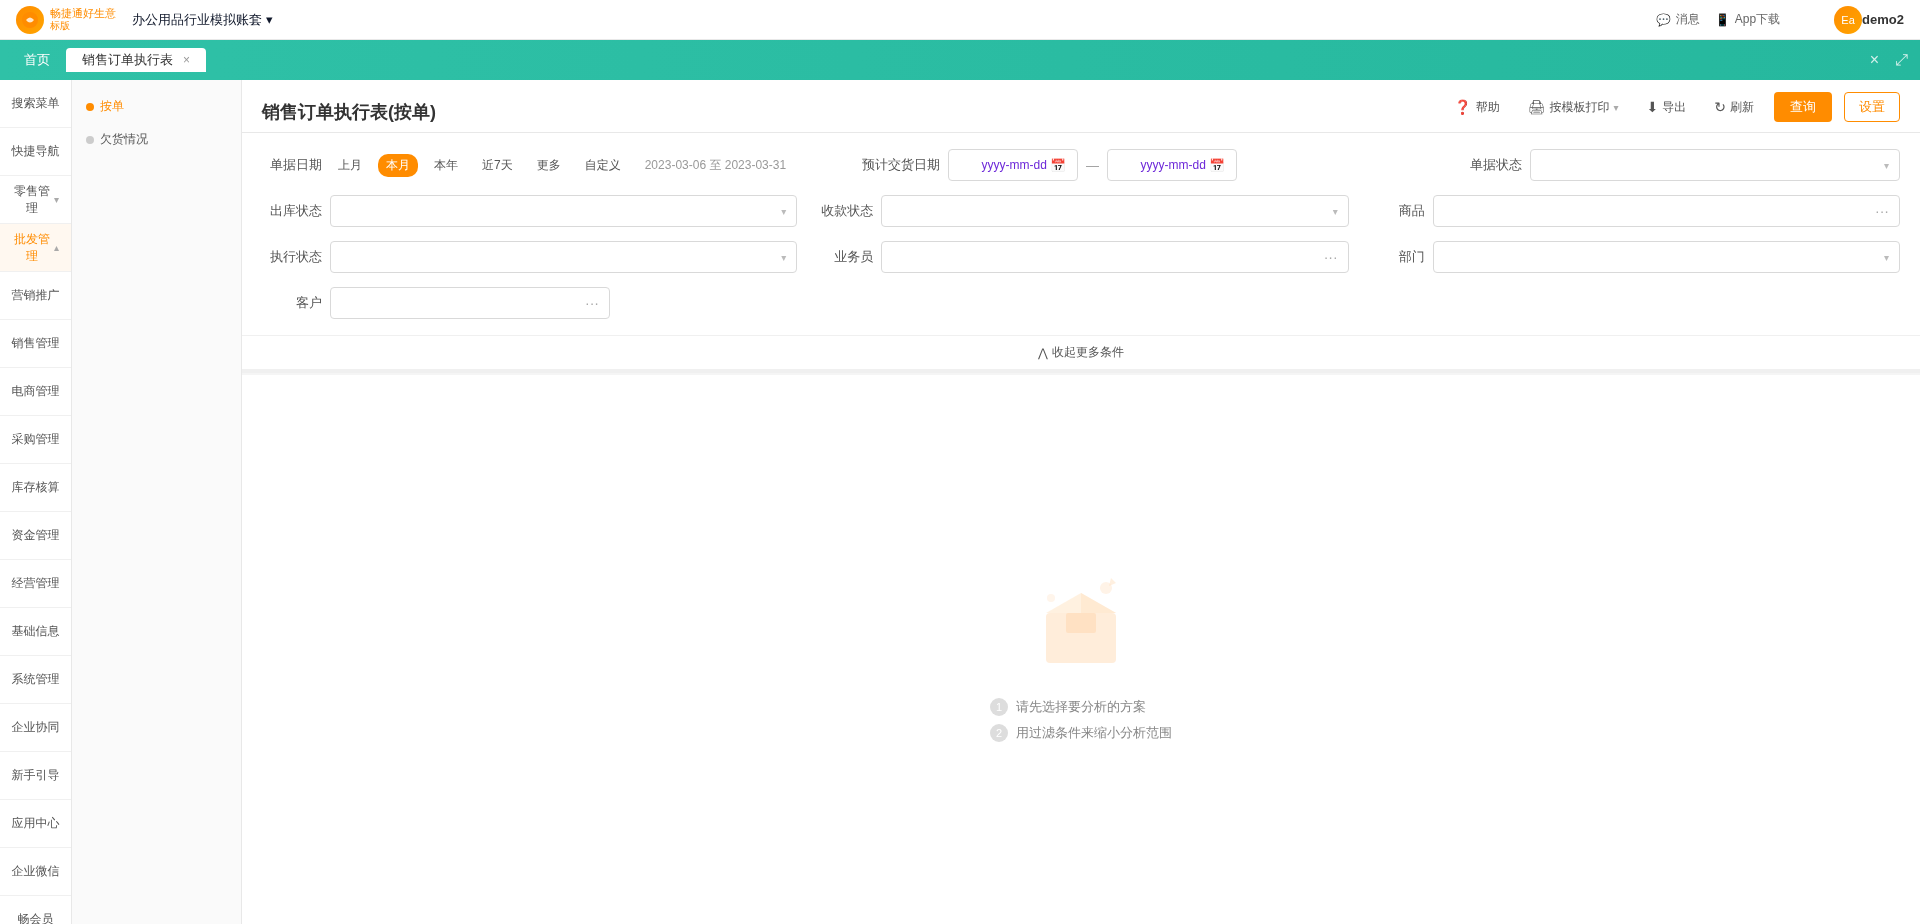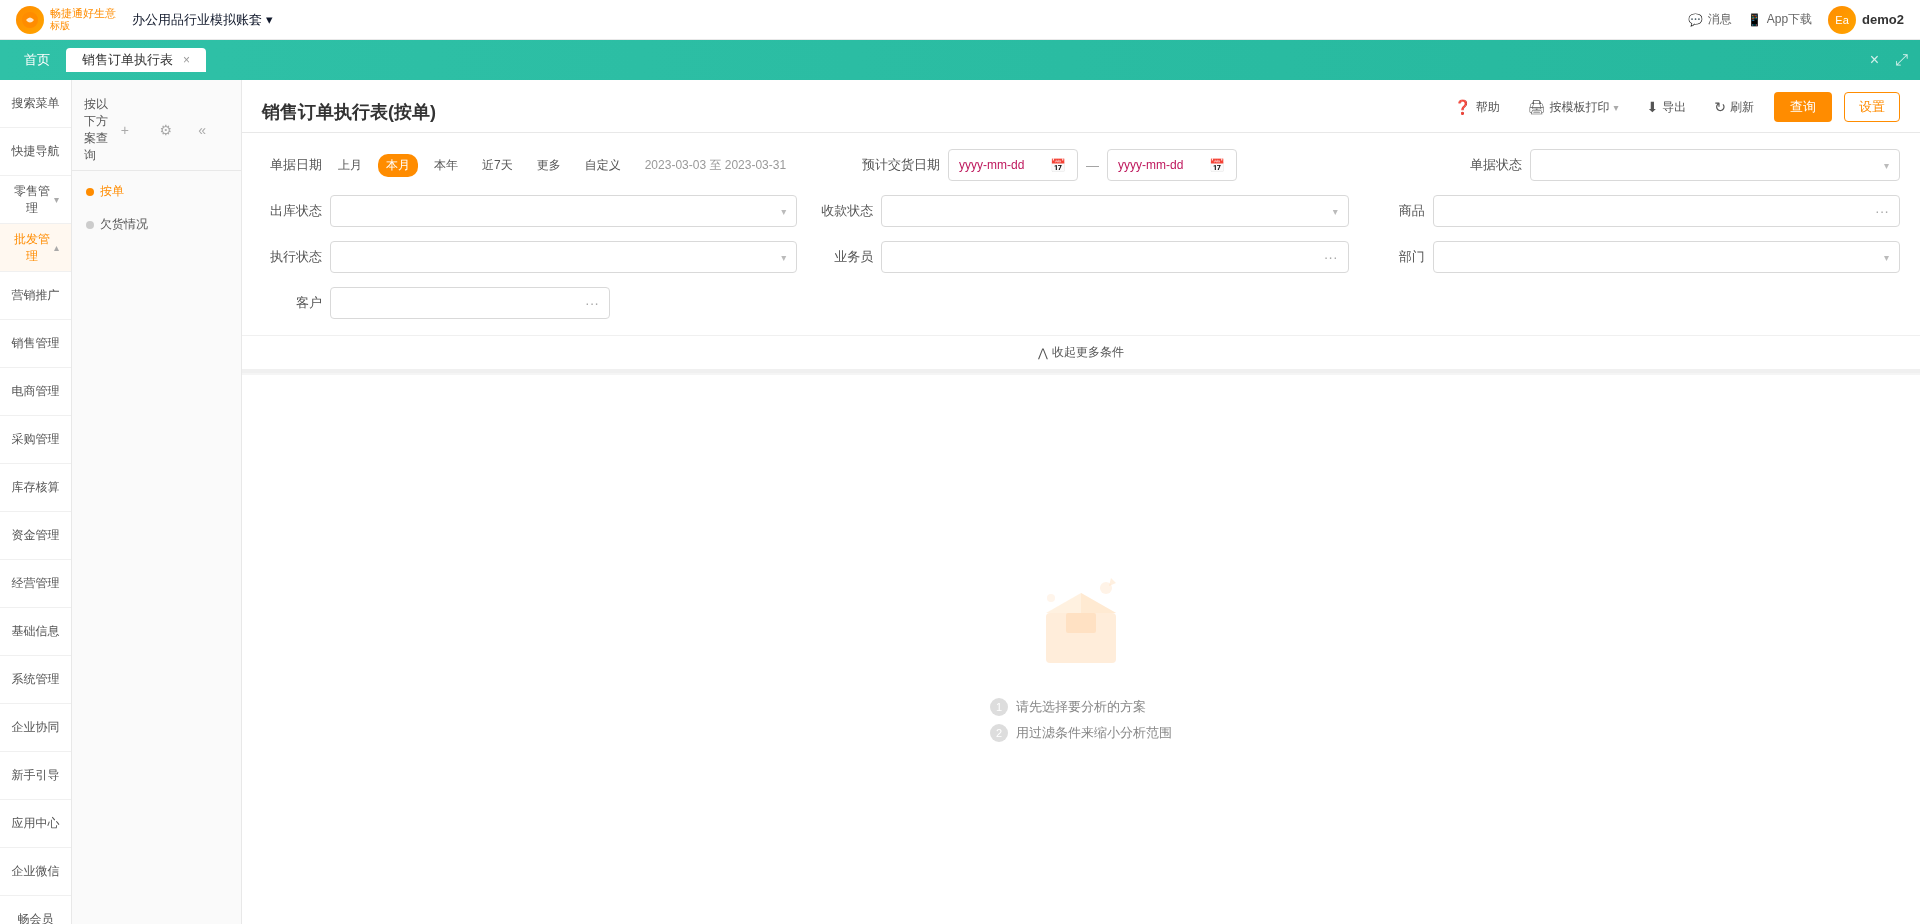--- a/index.html
+++ b/index.html
@@ -323,21 +323,21 @@
       border-radius: 4px;
       height: 32px;
       display: flex;
       align-items: center;
       padding: 0 10px;
       background: #fff;
       cursor: pointer;
       gap: 4px;
       min-width: 130px;
     }
-    .date-input .placeholder { color: #be185d; font-size: 12px; flex: 1; }
+    .date-input .placeholder { color: #6d28d9; font-size: 12px; flex: 1; text-align: right; }
     .date-sep { color: #999; }
     .date-quick-btns {
       display: flex;
       align-items: flex-end;
       gap: 8px;
       margin-right: 8px;
     }
     .date-quick-btn {
       padding: 3px 8px;
       font-size: 12px;
@@ -450,21 +450,21 @@
   </div>
   <div class="top-header-right">
     <div class="header-btn">
       <span>💬</span>
       <span>消息</span>
     </div>
     <div class="header-btn">
       <span>📱</span>
       <span>App下载</span>
     </div>
-    <div style="display:flex;align-items:center;gap:6px;cursor:pointer;">
+    <div style="display:flex;align-items:center;cursor:pointer;margin-left:38px;">
       <div class="user-avatar">
         <span>Ea</span>
       </div>
       <span class="user-name">demo2</span>
     </div>
   </div>
 </div>
 
 <div class="nav-tabs">
   <div class="nav-tab home">
@@ -535,26 +535,20 @@
     </div>
     <div class="sidebar-item">
       <span>企业微信</span>
     </div>
     <div class="sidebar-item">
       <span>畅会员</span>
     </div>
   </div>
 
   <div class="left-panel">
-    <div class="left-panel-header">
-      <span>按以下方案查询</span>
-      <span class="left-panel-action">+</span>
-      <span class="left-panel-action">⚙</span>
-      <span class="left-panel-action">«</span>
-    </div>
     <div class="left-panel-item active">
       <div class="lp-dot"></div>
       <span>按单</span>
     </div>
     <div class="left-panel-item">
       <div class="lp-dot-gray"></div>
       <span>欠货情况</span>
     </div>
   </div>
 
@@ -591,21 +585,21 @@
         <div class="filter-item" style="flex:2;">
           <span class="filter-label">单据日期</span>
           <div class="date-quick-btns">
             <span class="date-quick-btn">上月</span>
             <span class="date-quick-btn active">本月</span>
             <span class="date-quick-btn">本年</span>
             <span class="date-quick-btn">近7天</span>
             <span class="date-quick-btn">更多</span>
             <span class="date-quick-btn">自定义</span>
           </div>
-          <span class="filter-date-text">2023-03-03 至 2023-03-31</span>
+          <span class="filter-date-text">2023-03-06 至 2023-03-31</span>
         </div>
         <div class="filter-item" style="flex:2;">
           <span class="filter-label">预计交货日期</span>
           <div class="date-input">
             <span class="placeholder">yyyy-mm-dd</span>
             <span style="color:#aaa;">📅</span>
           </div>
           <span class="date-sep">—</span>
           <div class="date-input">
             <span class="placeholder">yyyy-mm-dd</span>

